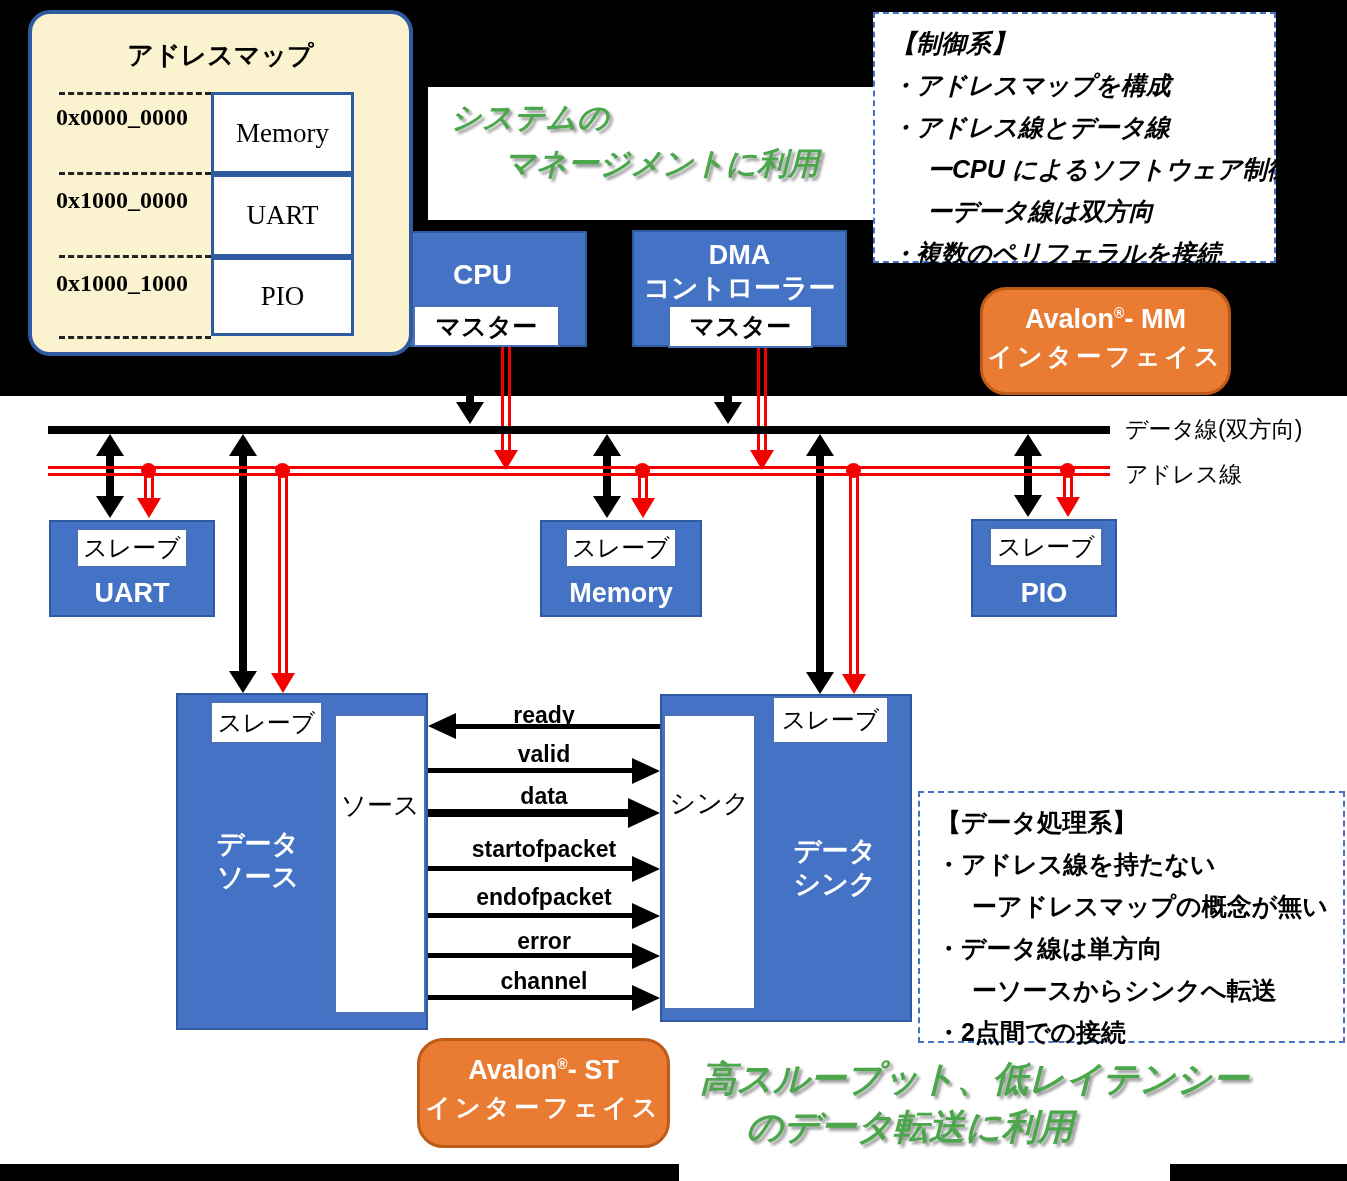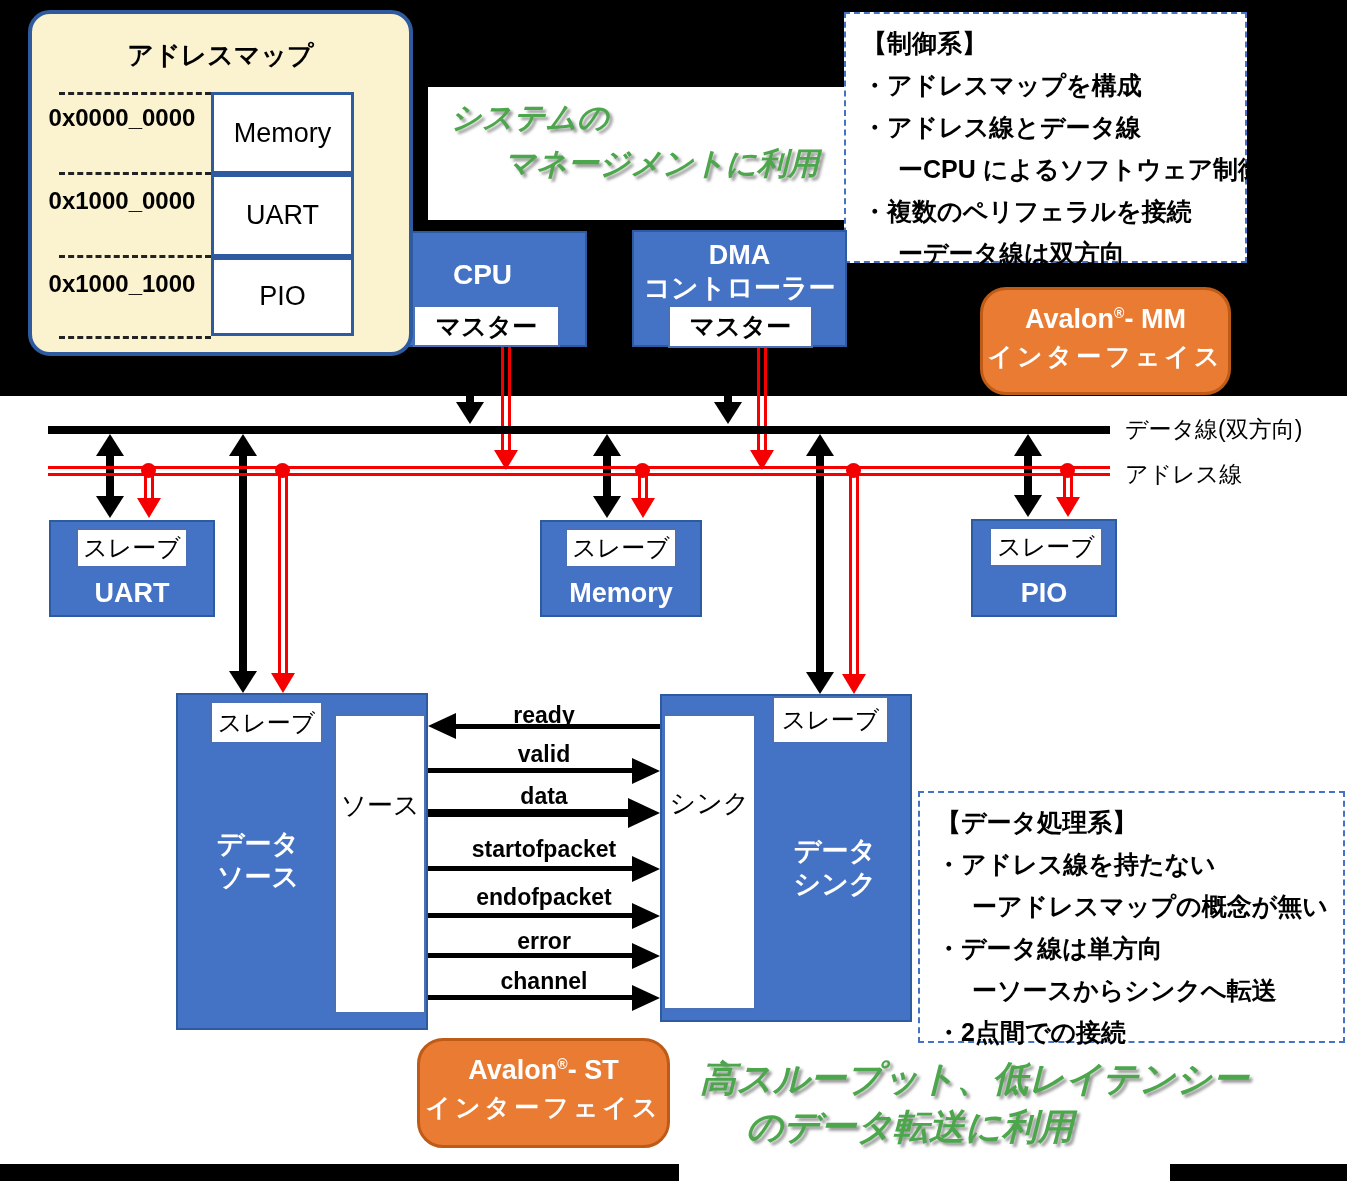--- a/index.html
+++ b/index.html
@@ -4,21 +4,21 @@
 <style>
   html,body{margin:0;padding:0;background:#777;}
   .canvas{
     position:relative;width:1347px;height:1181px;background:#ffffff;overflow:hidden;
     font-family:"Liberation Sans","DejaVu Sans",sans-serif;color:#111;
   }
   .abs{position:absolute;}
   
   .black-band{background:#000;z-index:0;}
   
-  .addr-panel{left:28px;top:10px;width:377px;height:338px;background:#FBF2CF;border:4px solid #2E5B9F;border-radius:22px;z-index:6;}
+  .addr-panel{left:28px;top:10px;width:377px;height:338px;background:#FBF2CF;border:4px solid #2E5B9F;border-radius:22px;z-index:6;font-family:Liberation Serif, serif;}
   .addr-title{left:0;top:24px;width:100%;text-align:center;font-size:26px;font-weight:bold;color:#000;}
   .addr-dash{left:27px;width:152px;border-top:3px dashed #222;height:0;}
   .addr-val{left:6px;top:0;width:168px;text-align:center;font-size:24px;font-weight:bold;color:#000;}
   .addr-cell{left:179px;width:143px;background:#fff;border:3px solid #2E5B9F;box-sizing:border-box;display:flex;align-items:center;justify-content:center;font-size:27px;color:#000;}
   
   .blue-box{background:#4472C4;border:2px solid #2E5B9F;box-sizing:border-box;z-index:4;}
   .white-port{position:absolute;background:#fff;border:2px solid #4a71b8;box-sizing:border-box;display:flex;align-items:center;justify-content:center;color:#000;}
   .blue-label{color:#fff;font-weight:bold;text-align:center;}
   
   .note-box{background:#fff;border:2px solid #4472C4;border-style:dashed;box-sizing:border-box;z-index:2;padding:8px 0 0 16px;}
@@ -73,27 +73,27 @@
     <div class="abs addr-cell" style="top:78px;height:82px;">Memory</div>
     <div class="abs addr-cell" style="top:160px;height:83px;">UART</div>
     <div class="abs addr-cell" style="top:243px;height:79px;">PIO</div>
   </div>
 
   <div class="abs" style="left:428px;top:87px;width:484px;height:133px;background:#fff;z-index:2;">
     <div class="abs green-it" style="left:22px;top:10px;font-size:31px;">システムの</div>
     <div class="abs green-it" style="left:76px;top:56px;font-size:31px;">マネージメントに利用</div>
   </div>
 
-  <div class="abs note-box" style="left:844px;top:12px;width:403px;height:251px;">
+  <div class="abs note-box" style="left:873px;top:12px;width:403px;height:251px;font-style:italic;">
     <div class="note-line">【制御系】</div>
     <div class="note-line">・アドレスマップを構成</div>
     <div class="note-line">・アドレス線とデータ線</div>
     <div class="note-line indent">ーCPU によるソフトウェア制御</div>
+    <div class="note-line indent">ーデータ線は双方向</div>
     <div class="note-line">・複数のペリフェラルを接続</div>
-    <div class="note-line indent">ーデータ線は双方向</div>
   </div>
 
   <div class="abs blue-box" style="left:378px;top:231px;width:209px;height:116px;">
     <div class="blue-label" style="margin-top:26px;font-size:28px;">CPU</div>
     <div class="white-port" style="left:33px;top:72px;width:147px;height:42px;font-size:25px;font-weight:bold;">
       <span>マスター</span>
     </div>
   </div>
 
   <div class="abs blue-box" style="left:632px;top:230px;width:215px;height:117px;">

